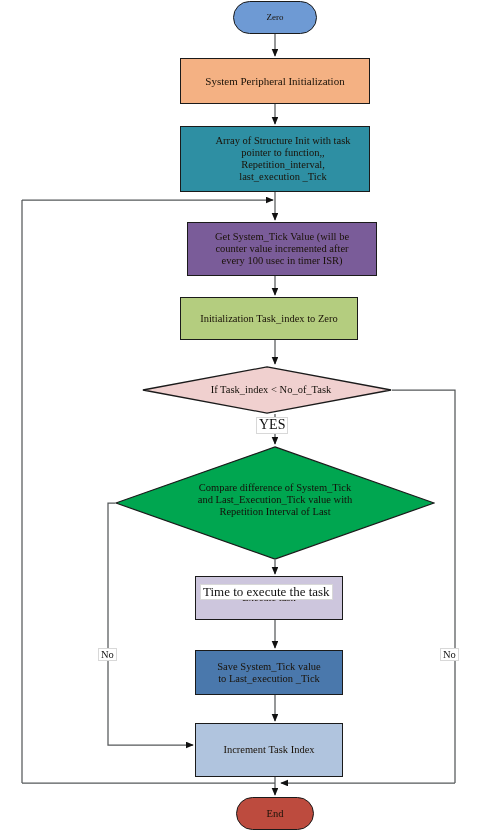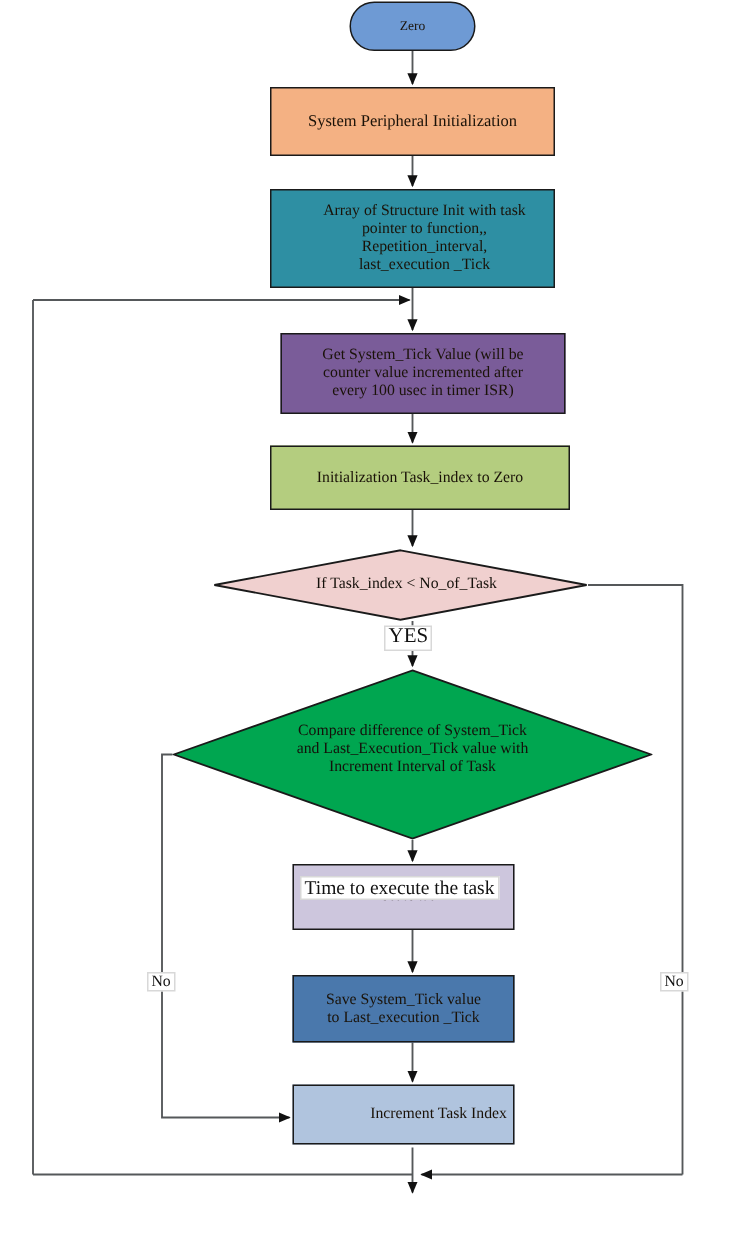--- a/index.html
+++ b/index.html
@@ -145,53 +145,56 @@
 Repetition_interval,
 last_execution _Tick</span>
   </div>
 
   <div class="node rect" style="left:187px; top:222px; width:190px; height:54px; background:#7a5c99; font-size:10.5px;">
     <span class="txt">Get System_Tick Value (will be
 counter value incremented after
 every 100 usec in timer ISR)</span>
   </div>
 
-  <div class="node rect" style="left:180px; top:297px; width:200px; height:43px; background:#b4cd7f; font-size:10.5px;">
+  <div class="node rect" style="left:180px; top:297px; width:178px; height:43px; background:#b4cd7f; font-size:10.5px;">
     <span class="txt">Initialization Task_index to Zero</span>
   </div>
 
   <div class="diamond-wrap" style="left:142px; top:366px; width:250px; height:48px;">
     <svg width="250" height="48" viewBox="0 0 250 48">
       <polygon points="125,0.9 249.1,24 125,47.1 0.9,24" fill="#f0d0cf" stroke="#1a1a1a" stroke-width="1.3"></polygon>
     </svg>
     <span class="txt" style="font-size:10.5px;margin-left:8px;">If Task_index &lt; No_of_Task</span>
   </div>
 
   <div class="diamond-wrap" style="left:115px; top:446px; width:320px; height:114px;">
     <svg width="320" height="114" viewBox="0 0 320 114">
       <polygon points="160,0.9 319.1,57 160,113.1 0.9,57" fill="#00a650" stroke="#1a1a1a" stroke-width="1.2"></polygon>
     </svg>
     <span class="txt" style="font-size:10.5px; margin-top:-6px;">Compare difference of System_Tick
 and Last_Execution_Tick value with
-Increment Interval  of Task</span>
+Repetition Interval  of Last</span>
   </div>
 
   <div class="node rect" style="left:195px; top:650px; width:148px; height:45px; background:#4a78ac; font-size:10.5px;">
     <span class="txt">Save System_Tick value
 to Last_execution _Tick</span>
   </div>
 
   <div class="node rect" style="left:195px; top:576px; width:148px; height:44px; background:#cdc6dd; font-size:10.5px;">
     <span class="txt">Execute task</span>
   </div>
 
-  <div class="node rect" style="left:195px; top:723px; width:148px; height:40px; background:#b0c4de; font-size:10.5px;justify-content:flex-end;">
+  <div class="node rect" style="left:195px; top:723px; width:148px; height:54px; background:#b0c4de; font-size:10.5px;">
     <span class="txt">Increment Task Index</span>
   </div>
 
+  <div class="node terminator" style="left:236px; top:797px; width:78px; height:33px; background:#bd4b3e; font-size:10.5px;">
+    <span class="txt">End</span>
+  </div>
 
   <div class="edge-label" style="left:256px; top:417px; font-size:14px;">YES</div>
 
   <div class="edge-label" style="left:200px; top:584px; font-size:13px;">Time to execute the task</div>
 
   <div class="edge-label" style="left:98px; top:648px; font-size:10.5px;">No</div>
 
   <div class="edge-label" style="left:440px; top:648px; font-size:10.5px;">No</div>
 
 </div>

